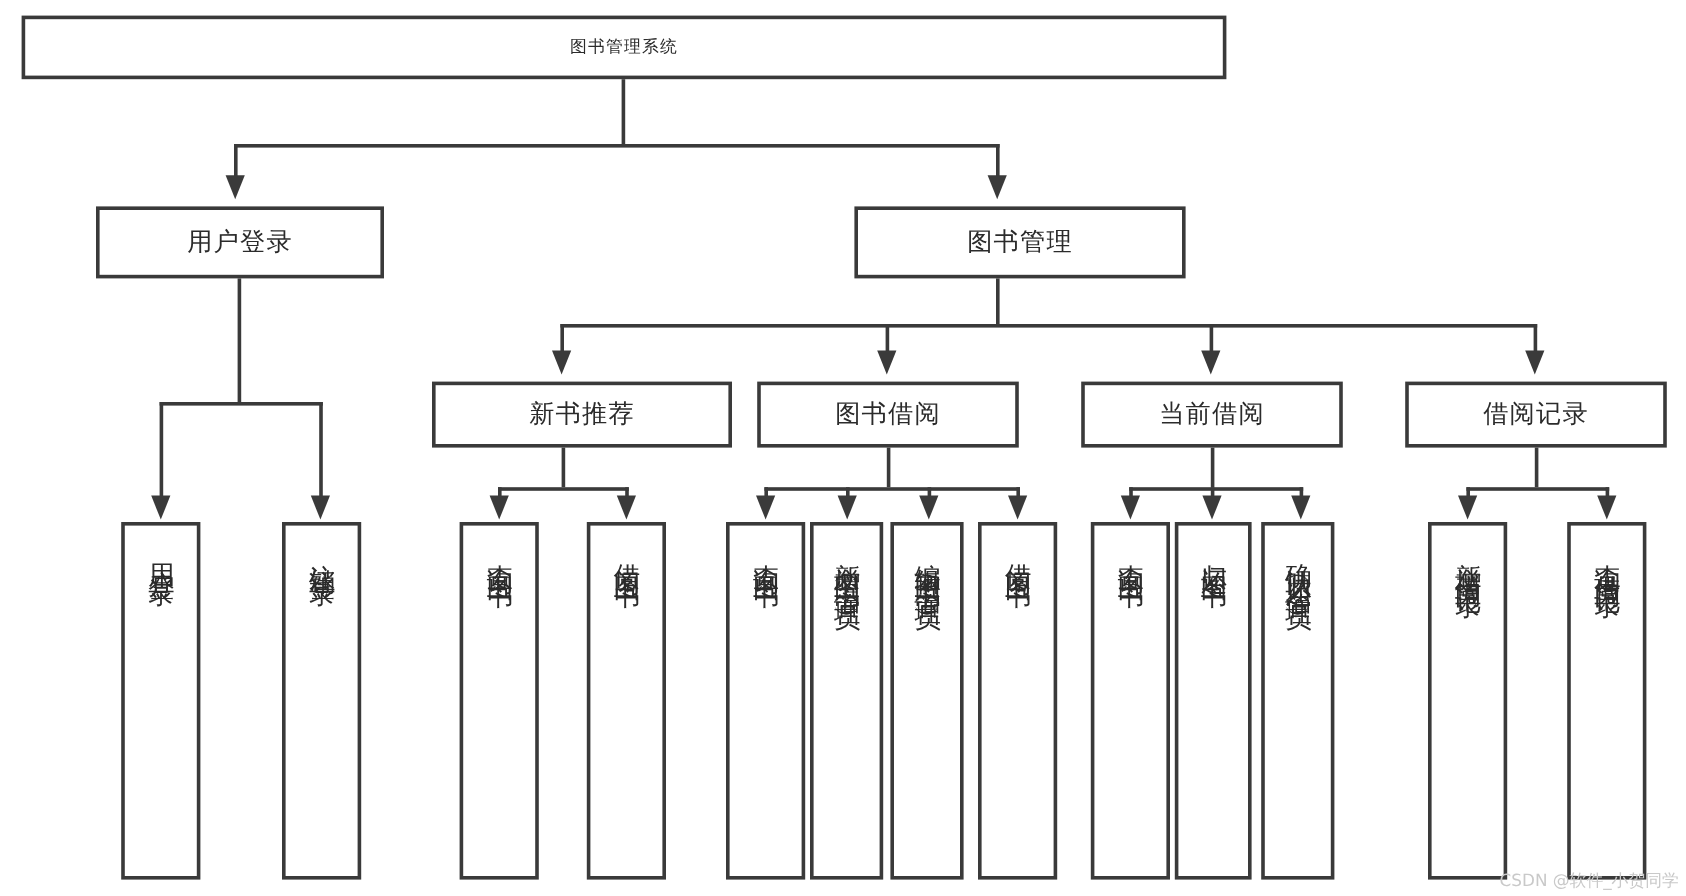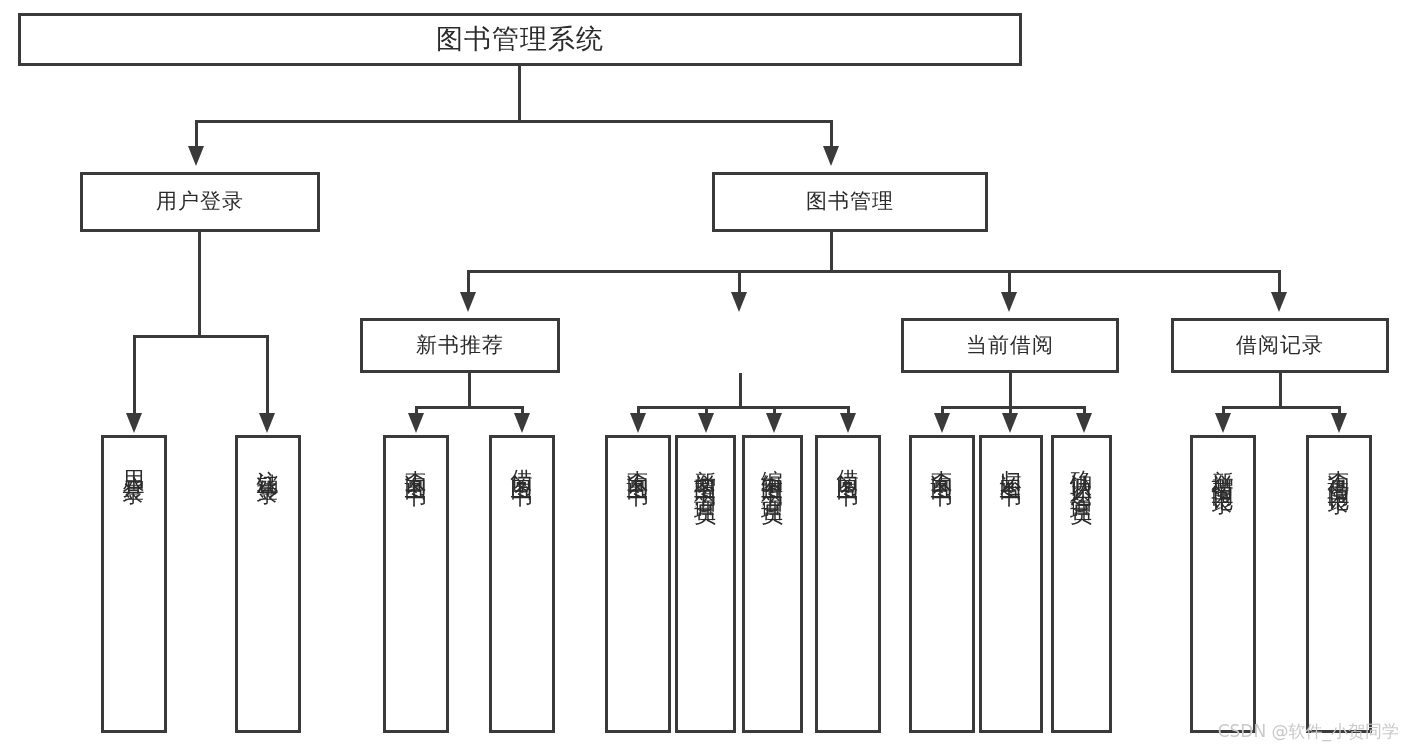--- a/index.html
+++ b/index.html
@@ -21,21 +21,21 @@
     align-items:center;
     justify-content:center;
     color:#2b2b2b;
     text-align:center;
   }
   .node.h{              
     font-size:21px;
     letter-spacing:1px;
     line-height:1.2;
   }
-  .node.root{ font-size:27px;text-align:right; }
+  .node.root{ font-size:14px;text-align:right; }
   .node.v{              
     font-size:22px;
     align-items:flex-start;
     justify-content:center;
     padding-top:14px;
   }
   .vtext{
     writing-mode:vertical-rl;
     text-orientation:upright;
     letter-spacing:5px;
@@ -53,21 +53,21 @@
     width:0;height:0;
     border-left:8px solid transparent;
     border-right:8px solid transparent;
     border-top:20px solid #3a3a3a;
   }
 
   
   #watermark{
     position:absolute;
     right:6px;bottom:4px;
-    font-size:17px;
+    font-size:14px;
     color:#c9c9c9;
     white-space:nowrap;
     font-family:"DejaVu Sans","Liberation Sans",sans-serif;
   }
 </style>
 </head>
 <body>
 
 <div id="canvas">
 
@@ -101,21 +101,22 @@
 
   <div class="ln lv" style="left:738px;top:270px;width:3px;height:24px;"></div>
   <div class="arrow" style="left:731px;top:292px;"></div>
 
   <div class="ln lv" style="left:1008px;top:270px;width:3px;height:24px;"></div>
   <div class="arrow" style="left:1001px;top:292px;"></div>
 
   <div class="ln lv" style="left:1278px;top:270px;width:3px;height:24px;"></div>
   <div class="arrow" style="left:1271px;top:292px;"></div>
 
-  <div class="node h" style="left:360px;top:318px;width:200px;height:55px;">新书推荐</div>
+  <div class="node h" style="left:360px;top:318px;width:250px;height:55px;">新书推荐</div>
+  <div class="node h" style="left:631px;top:318px;width:218px;height:55px;">图书借阅</div>
   <div class="node h" style="left:1171px;top:318px;width:218px;height:55px;">借阅记录</div>
   <div class="node h" style="left:901px;top:318px;width:218px;height:55px;">当前借阅</div>
 
   <div class="ln lv" style="left:468px;top:373px;width:3px;height:33px;"></div>
   <div class="ln lh" style="left:415px;top:406px;width:109px;height:3px;"></div>
   <div class="ln lv" style="left:415px;top:406px;width:3px;height:9px;"></div>
   <div class="arrow" style="left:408px;top:413px;"></div>
   <div class="ln lv" style="left:521px;top:406px;width:3px;height:9px;"></div>
   <div class="arrow" style="left:514px;top:413px;"></div>
 

